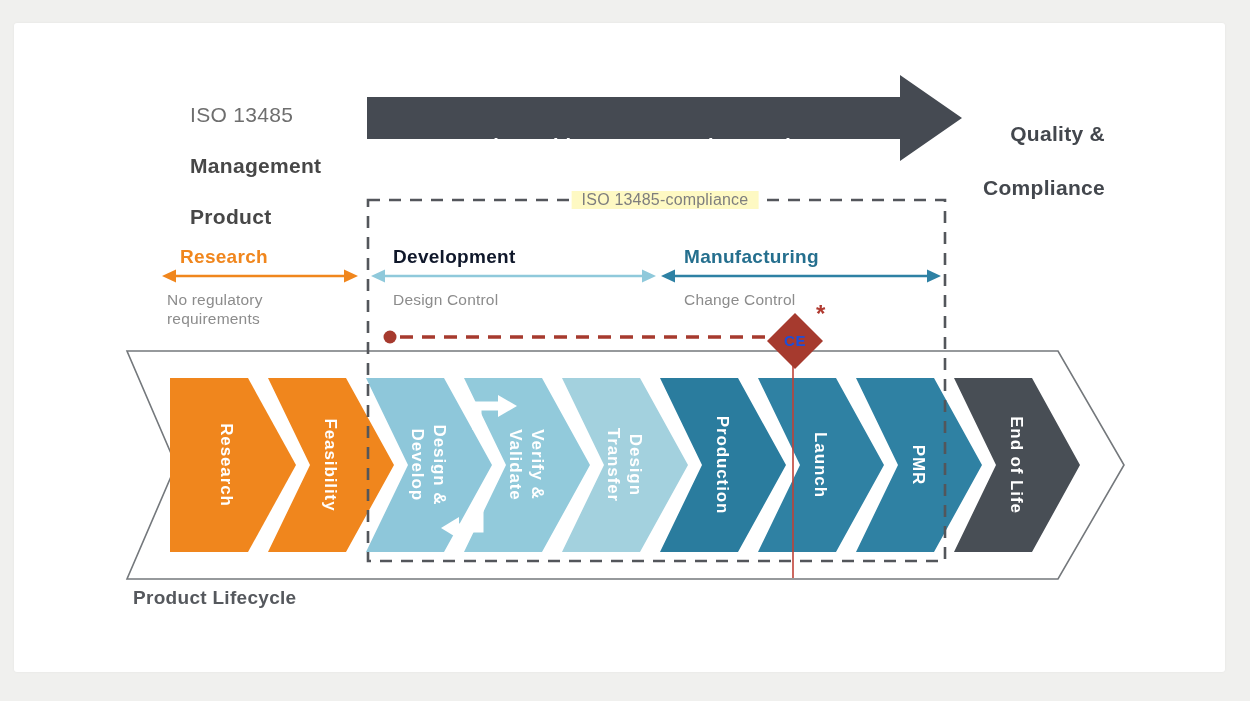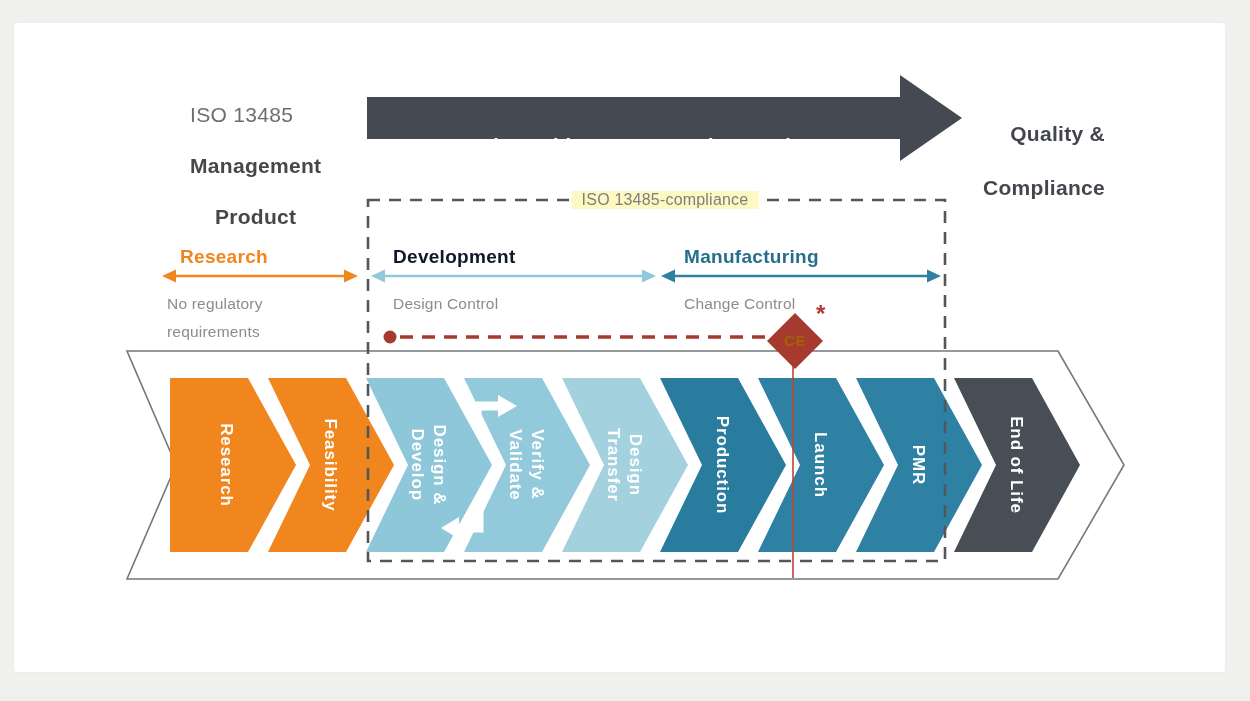--- a/index.html
+++ b/index.html
@@ -11,42 +11,42 @@
   .stage{position:relative;width:1114px;height:701px;background:#f0f0ee;}
   .card{
     position:absolute;left:14px;top:23px;width:1211px;height:649px;
     background:#ffffff;border-radius:3px;box-shadow:0 0 3px rgba(0,0,0,.05);
   }
   svg.shapes{position:absolute;left:0;top:0;width:1250px;height:701px;}
   .ov{position:absolute;white-space:pre-line;}
   
   .iso-block{left:190px;top:76px;line-height:25.5px;font-size:21px;}
   .iso-l1{color:#6e6e6e;font-weight:400;letter-spacing:.3px;}
-  .iso-l2,.iso-l3{color:#474747;font-weight:700;letter-spacing:.3px;text-align:center;}
+  .iso-l2,.iso-l3{color:#474747;font-weight:700;letter-spacing:.3px;}
   .banner-text{
     left:367px;top:97px;width:533px;height:42px;display:flex;
     align-items:center;justify-content:center;color:#ffffff;
     font-weight:700;font-size:20px;letter-spacing:.3px;margin-top:28px;
   }
   .outcome{left:983px;top:93px;line-height:27px;font-size:21px;font-weight:700;color:#43474d;letter-spacing:.3px;text-align:right;}
   
   .compliance-label{
     left:665px;top:191px;transform:translateX(-50%);
     background:#fef9c3;padding:0 10px;font-size:16px;color:#7e7e7e;letter-spacing:.2px;
   }
   
   .phase-name{top:246px;font-size:19px;font-weight:700;letter-spacing:.3px;}
-  .phase-note{top:290px;font-size:15.5px;color:#8c8c8c;line-height:28px;letter-spacing:.2px;}
+  .phase-note{top:290px;font-size:15.5px;color:#8c8c8c;line-height:19px;letter-spacing:.2px;}
   .research-name{left:180px;}   .research-note{left:167px;}
   .development-name{left:393px;}.development-note{left:393px;}
   .manufacturing-name{left:684px;}.manufacturing-note{left:684px;}
   
   .ce-label{
     left:765px;top:332px;width:60px;text-align:center;
-    color:#a16207;font-weight:700;font-size:15px;letter-spacing:.5px;
+    color:#1d4ed8;font-weight:700;font-size:15px;letter-spacing:.5px;
   }
   .ce-asterisk{left:816px;top:300px;font-size:24px;font-weight:700;color:#b03a30;}
   
   .stage-label{
     writing-mode:vertical-rl;text-align:center;
     transform:translate(-50%,-50%);
     color:#ffffff;font-weight:700;font-size:17px;
     letter-spacing:.9px;line-height:1.32;top:465px;
   }
   .footer-title{left:133px;top:587px;font-size:19px;font-weight:700;color:#55585d;letter-spacing:.3px;}
@@ -146,13 +146,14 @@
 Develop</div>
   <div class="ov stage-label" style="left:526px">Verify &amp;
 Validate</div>
   <div class="ov stage-label" style="left:624px">Design
 Transfer</div>
   <div class="ov stage-label" style="left:722px">Production</div>
   <div class="ov stage-label" style="left:820px">Launch</div>
   <div class="ov stage-label" style="left:918px">PMR</div>
   <div class="ov stage-label" style="left:1016px">End of Life</div>
 
+  <div class="ov footer-title">Product Lifecycle</div>
 </div>
 
 </body></html>

